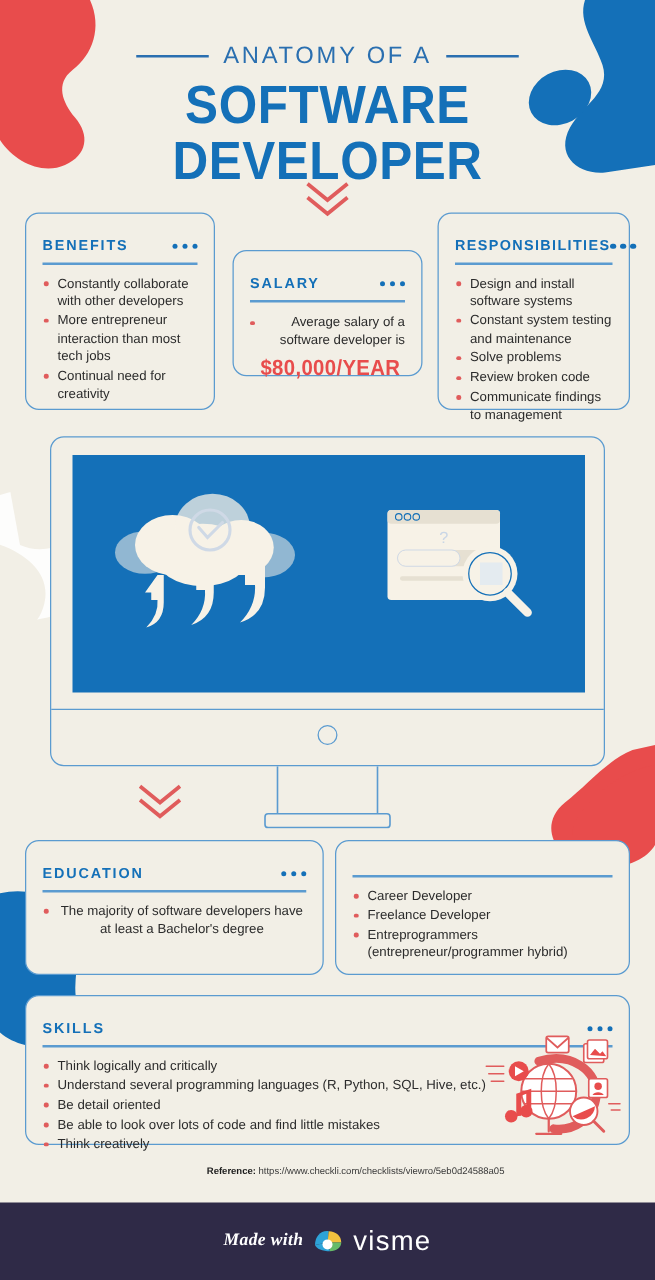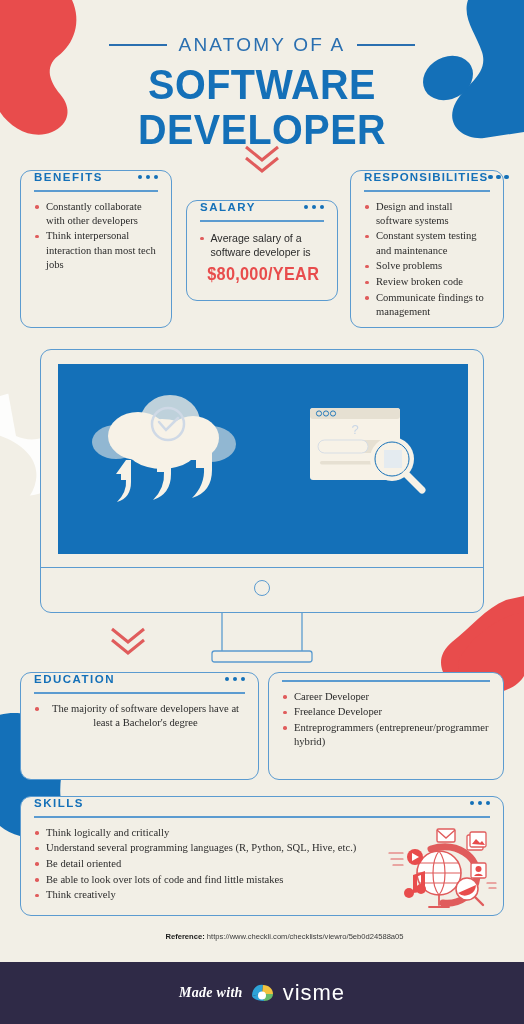--- a/index.html
+++ b/index.html
@@ -34,43 +34,43 @@
 
   
   .chev { position: absolute; z-index: 3; }
 
   
   .card {
     position: absolute; z-index: 3;
     background: #f2efe6;
     border: 1.3px solid #5b9bd0;
     border-radius: 11px;
-    padding: 0 13px 12px 13px;
+    padding: 20px 13px 12px 13px;
   }
   .card-head { display: flex; align-items: center; justify-content: space-between; }
   .card-title {
     color: #1470b8; font-weight: 700; font-size: 11.5px; letter-spacing: 1.5px;
   }
   .dots { display: flex; gap: 3.5px; }
   .dots i { width: 4.5px; height: 4.5px; border-radius: 50%; background: #1470b8; display: block; }
   .card-rule { height: 1.6px; background: #5b9bd0; margin: 7px 0 8px 0; }
-  ul.bul { list-style: none; font-family: Liberation Serif, serif; }
+  ul.bul { list-style: none; }
   ul.bul li {
     position: relative; padding-left: 12px; color: #2b2b2b;
     font-size: 10.6px; line-height: 1.34; margin-bottom: 1.5px;
   }
   ul.bul li::before {
     content: ""; position: absolute; left: 1px; top: 5.5px;
     width: 3.5px; height: 3.5px; border-radius: 50%; background: #e05c5c;
   }
 
   
   #salary-card .sal-body { display: flex; gap: 7px; padding-top: 1px; }
   #salary-card .sal-dot { width: 3.5px; height: 3.5px; border-radius: 50%; background: #e05c5c; margin-top: 6px; flex: none; }
-  #salary-card .sal-text { flex: 1; text-align: left; font-size: 10.6px; line-height: 1.34; color: #2b2b2b; }
+  #salary-card .sal-text { flex: 1; text-align: right; font-size: 10.6px; line-height: 1.34; color: #2b2b2b; }
   #salary-card .sal-amount {
     display: block; margin-top: 4px; margin-left: -8px;
     font-family: "Liberation Sans Narrow", "Liberation Sans", sans-serif;
     font-size: 17.5px; font-weight: 700; color: #e84c4c; letter-spacing: 0.3px;
     transform: scaleX(0.93);
   }
 
   
   .monitor {
     position: absolute; left: 40px; top: 349px; width: 444px; height: 264px;
@@ -146,21 +146,22 @@
       <span class="card-title">BENEFITS</span>
       <span class="dots">
           <i></i>
           <i></i>
           <i></i>
         </span>
     </div>
     <div class="card-rule"></div>
     <ul class="bul">
       <li>Constantly collaborate with other developers</li>
-      <li>Think interpersonal interaction than most tech jobs</li>
+      <li>More entrepreneur interaction than most tech jobs</li>
+      <li>Continual need for creativity</li>
     </ul>
   </div>
 
   <div class="card" id="salary-card" style="left:186px; top:200px; width:152px; height:101px;">
     <div class="card-head">
       <span class="card-title">SALARY</span>
       <span class="dots">
           <i></i>
           <i></i>
           <i></i>

